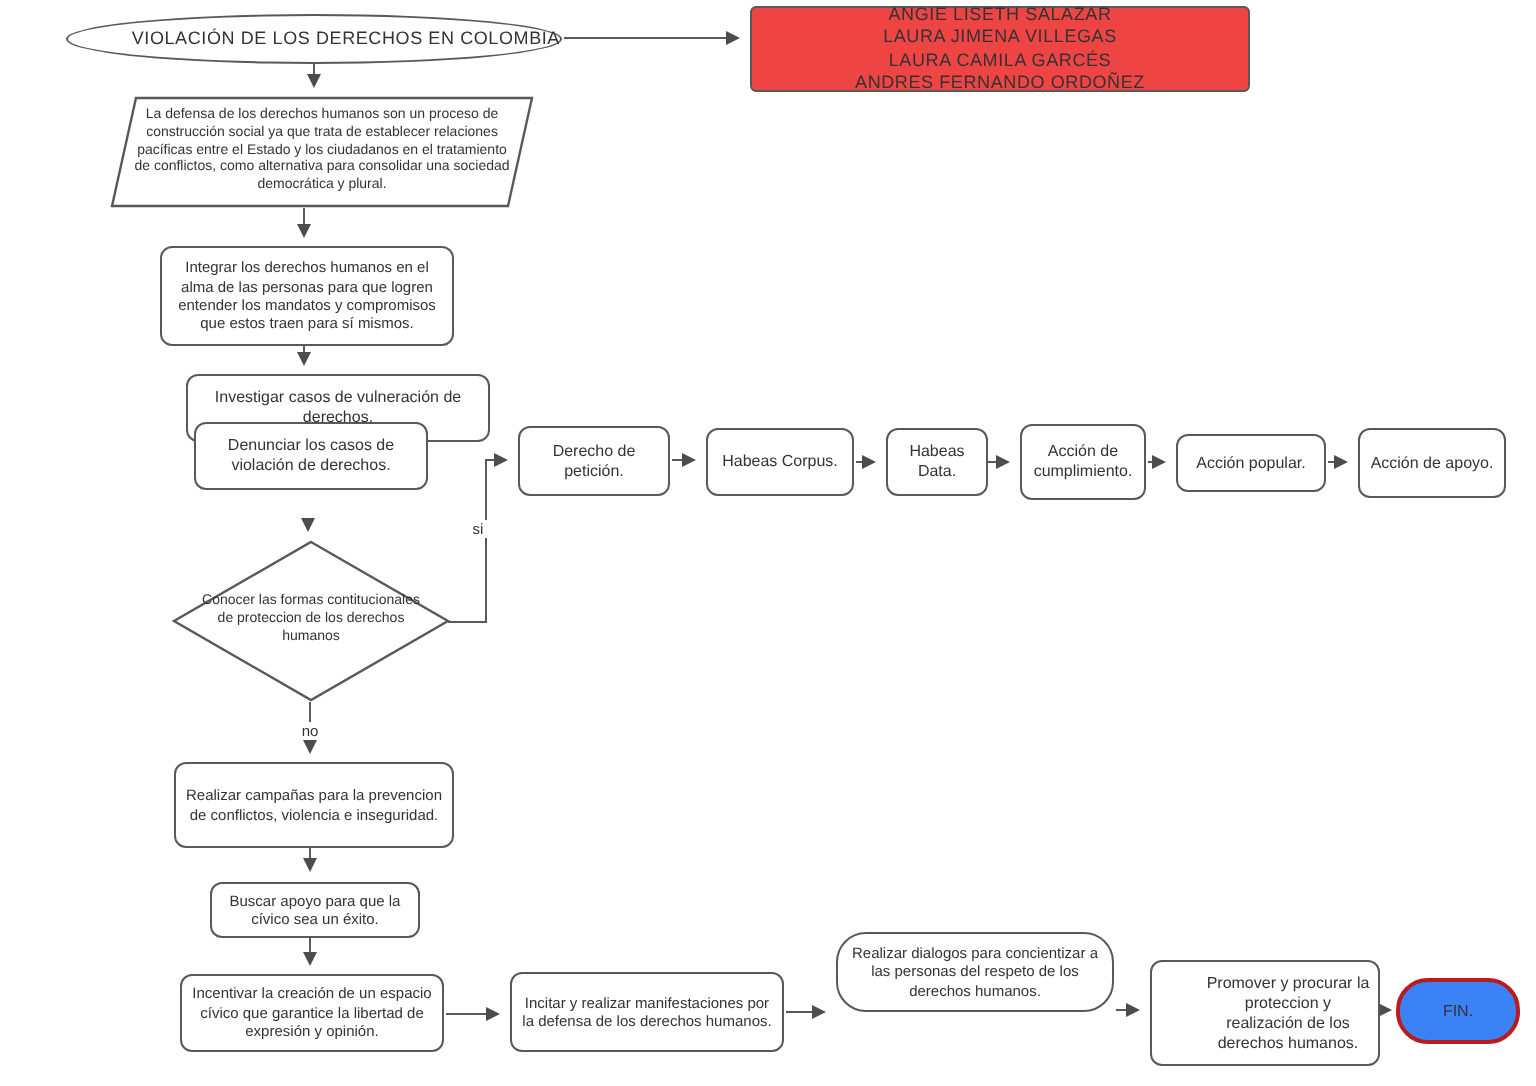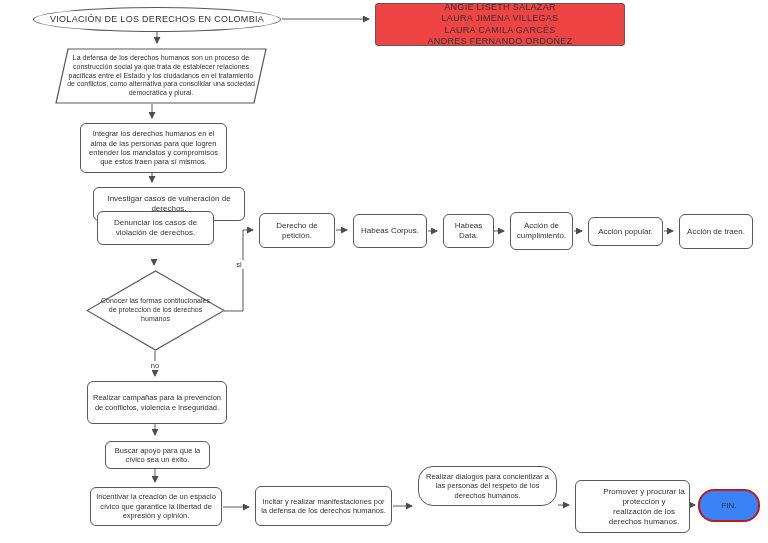--- a/index.html
+++ b/index.html
@@ -49,21 +49,21 @@
       <path d="M223 507 H249" marker-end="url(#arw)"></path>
       <path d="M393 506 H412" marker-end="url(#arw)"></path>
       <path d="M558 505 H569" marker-end="url(#arw)"></path>
       <path d="M690 505 H695" marker-end="url(#arw)"></path>
     </g>
   </svg>
 
   <span class="edge-label" style="left:231px;top:260px;width:14px;">si</span>
   <span class="edge-label" style="left:146px;top:361px;width:16px;">no</span>
 
-  <div class="node oval fs9" style="left:33px;top:7px;width:248px;height:25px;">
+  <div class="node oval fs9" style="left:33px;top:7px;width:248px;height:25px;text-align:right;">
     <span class="label">VIOLACIÓN DE LOS DERECHOS EN COLOMBIA</span>
   </div>
 
   <div class="node fs9" style="left:375px;top:3px;width:250px;height:43px;border:1px solid #595959;border-radius:3px;background:#ef4444;">
     <span class="label prelines">ANGIE LISETH SALAZAR
 LAURA JIMENA VILLEGAS
 LAURA CAMILA GARCÉS
 ANDRES FERNANDO ORDOÑEZ</span>
   </div>
 
@@ -107,21 +107,21 @@
 
   <div class="node box fs8" style="left:510px;top:212px;width:63px;height:38px;">
     <span class="label">Acción de cumplimiento.</span>
   </div>
 
   <div class="node box fs8" style="left:588px;top:217px;width:75px;height:29px;">
     <span class="label">Acción popular.</span>
   </div>
 
   <div class="node box fs8" style="left:679px;top:214px;width:74px;height:35px;">
-    <span class="label">Acción de traen.</span>
+    <span class="label">Acción de apoyo.</span>
   </div>
 
   <div class="node box fs75" style="left:87px;top:381px;width:140px;height:43px;">
     <span class="label">Realizar campañas para la prevencion de conflictos, violencia e inseguridad.</span>
   </div>
 
   <div class="node box fs75" style="left:105px;top:441px;width:105px;height:28px;">
     <span class="label">Buscar apoyo para que la cívico sea un éxito.</span>
   </div>
 

